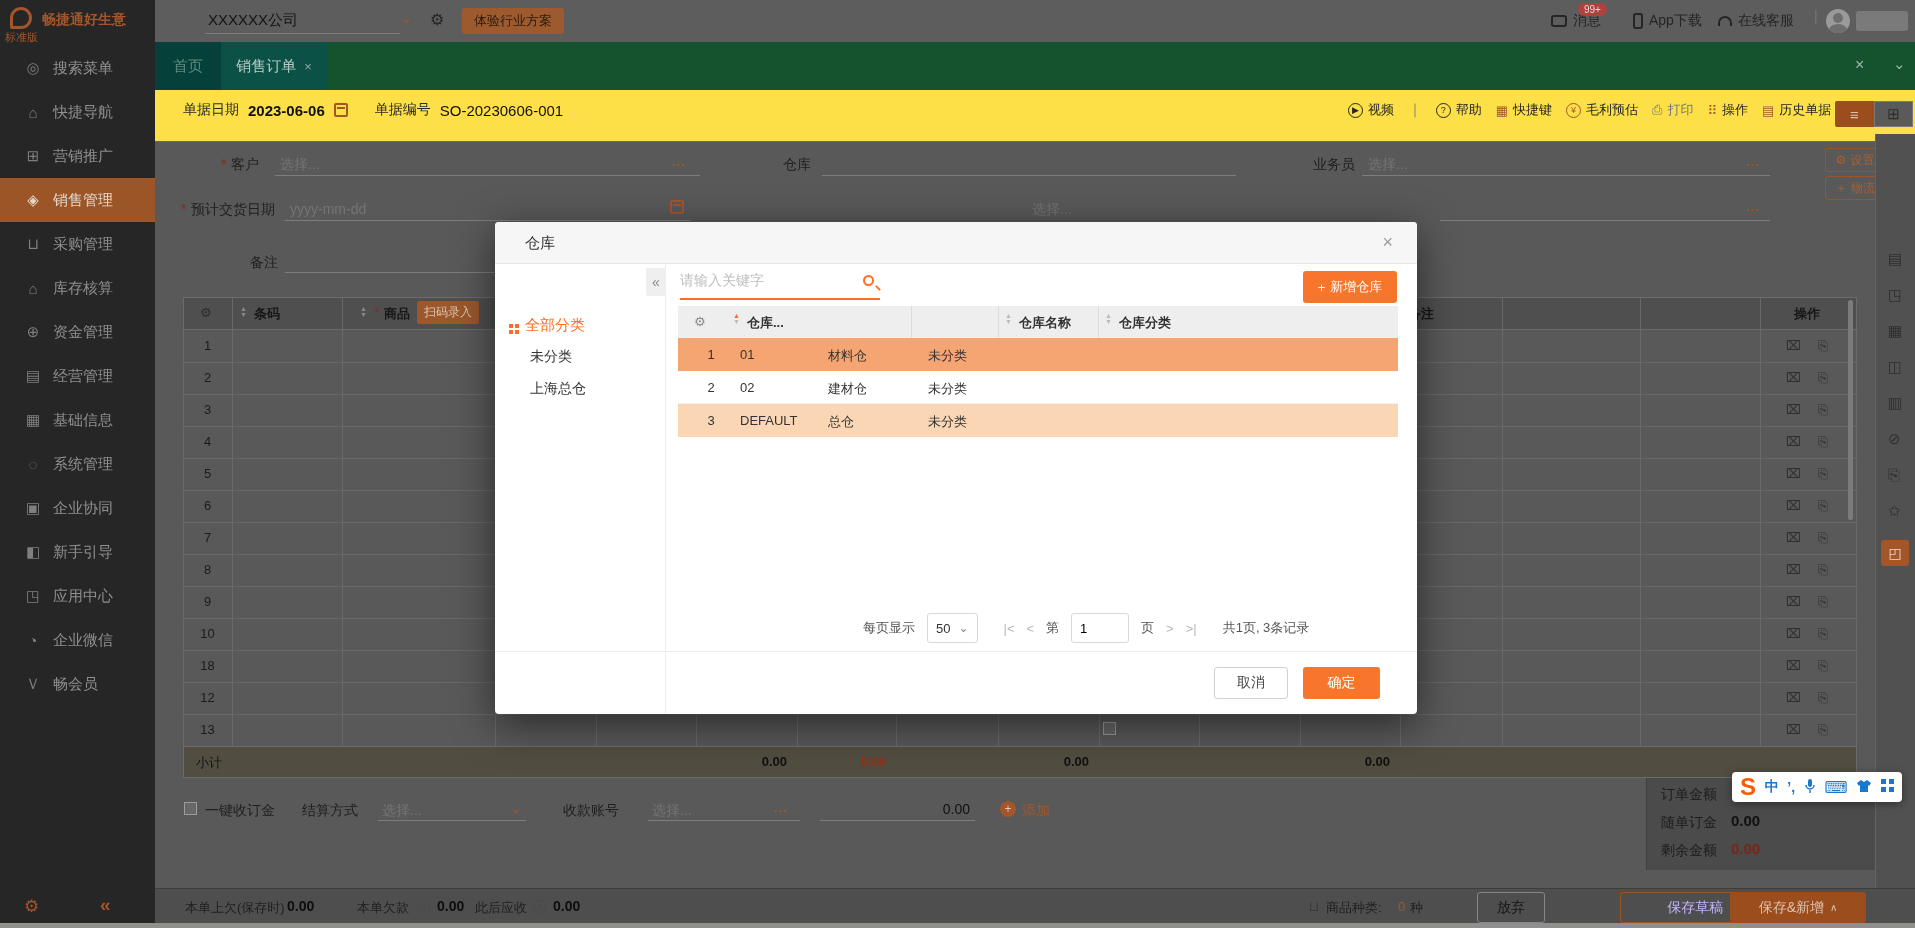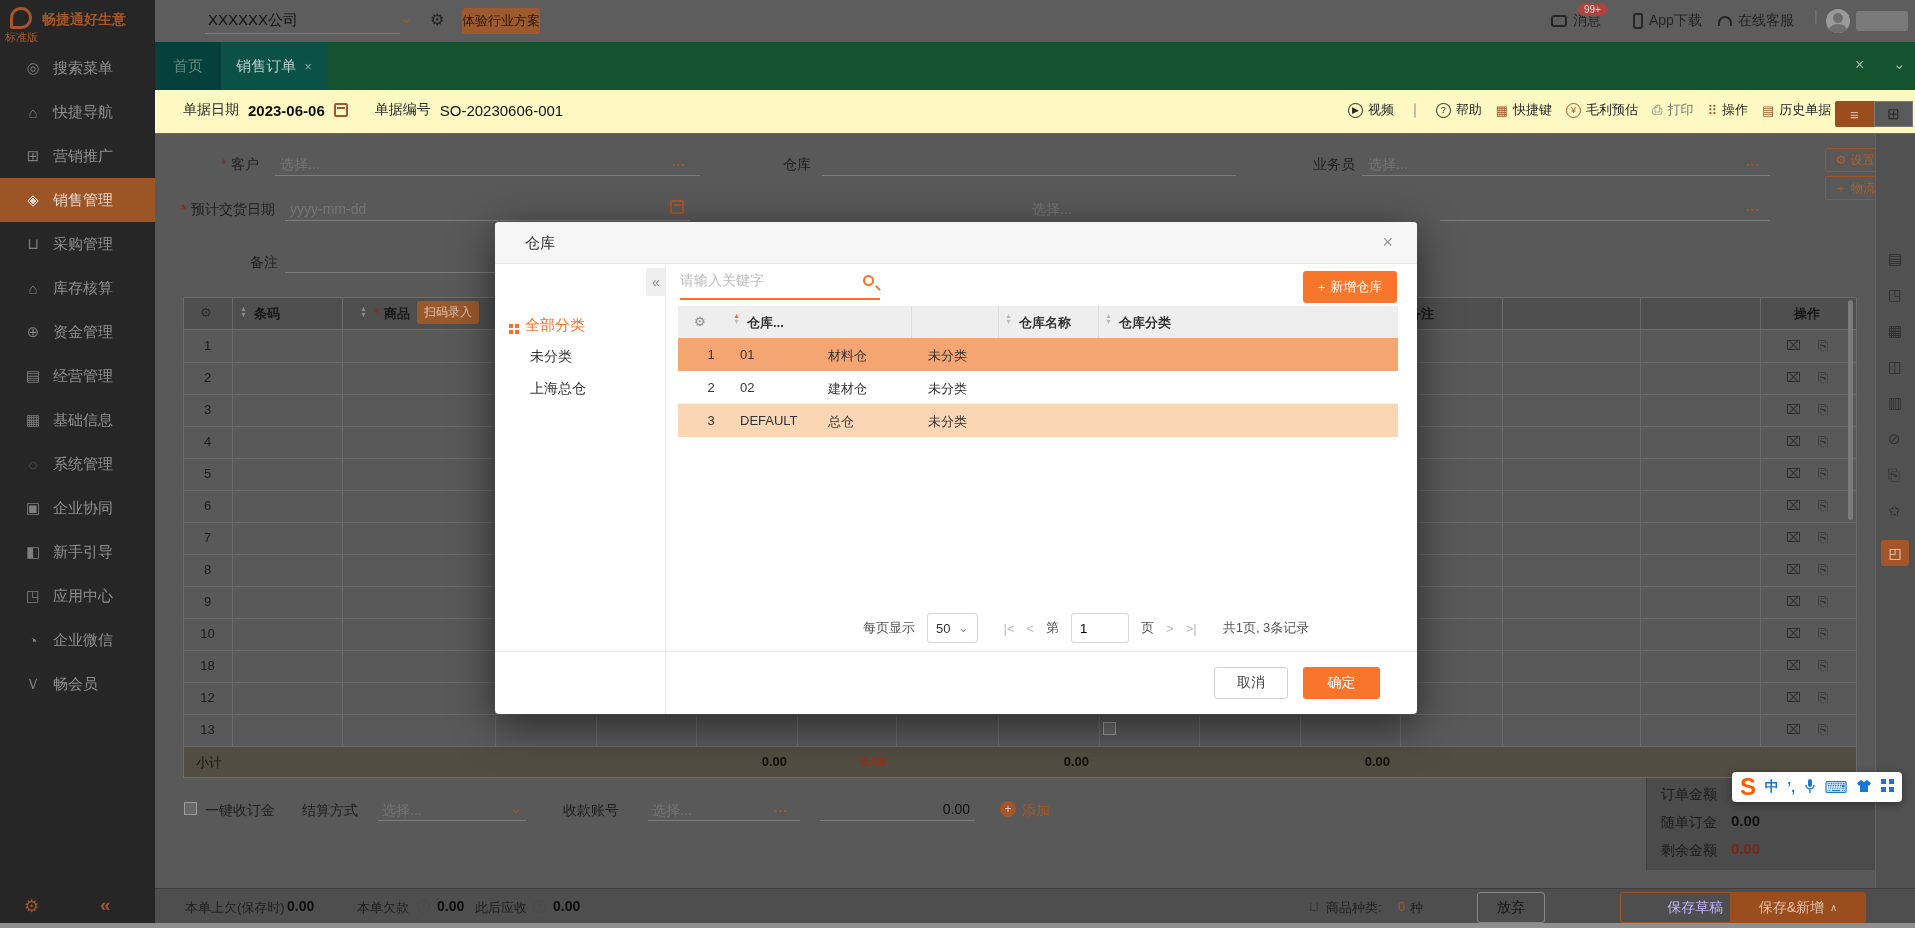--- a/index.html
+++ b/index.html
@@ -16,29 +16,29 @@
 .side-item{display:flex;align-items:center;height:44px;padding-left:24px;gap:11px;color:#8f8f8f;font-size:15px;cursor:pointer}
 .side-item .ic{width:18px;text-align:center;font-size:15px;color:#7f7f7f}
 .side-item.active{background:#9c5526;color:#e3d6cc}
 .side-item.active .ic{color:#e3d6cc}
 
 #topbar{position:absolute;left:155px;top:0;width:1760px;height:42px;background:#5d5d5d}
 .uline{position:absolute;height:0;border-bottom:1px solid #7d7d7d}
 .dots{color:#a4562a;font-weight:bold;letter-spacing:1px;font-size:13px}
 .badge{position:absolute;background:#b0413d;color:#ddd;font-size:10px;border-radius:8px;padding:1px 6px}
 .tb-ic{color:#252525}
-#trial-btn{position:absolute;left:307px;top:8px;height:26px;padding:0 0;background:#9c5a2e;border-radius:3px;color:#2d1b0e;font-size:13px;display:flex;align-items:center}
+#trial-btn{position:absolute;left:307px;top:8px;height:26px;padding:0 12px;background:#9c5a2e;border-radius:3px;color:#2d1b0e;font-size:13px;display:flex;align-items:center}
 .avatar{width:24px;height:24px;border-radius:50%;background:#9a9a9a;position:relative;overflow:hidden}
 .avatar:before{content:"";position:absolute;left:7px;top:4px;width:10px;height:10px;border-radius:50%;background:#6e6e6e}
 .avatar:after{content:"";position:absolute;left:3px;top:15px;width:18px;height:12px;border-radius:50%;background:#6e6e6e}
 
 #tabbar{position:absolute;left:155px;top:42px;width:1760px;height:48px;background:#14532d}
 .tab{position:absolute;top:0;height:48px;display:flex;align-items:center;justify-content:center;gap:8px;font-size:15px;cursor:pointer}
 
-#docbar{position:absolute;left:155px;top:90px;width:1760px;height:44px;background:#fef9c3;border-bottom:1px solid #686868}
+#docbar{position:absolute;left:155px;top:90px;width:1760px;height:52px;background:#fde047;border-bottom:1px solid #686868}
 .cal{display:inline-block;width:14px;height:14px;border:2px solid #a4562a;border-radius:2px;position:relative}
 .cal:before{content:"";position:absolute;top:2px;left:1px;right:1px;border-top:2px solid #a4562a}
 .act{display:flex;align-items:center;gap:5px;color:#262626;font-size:13px;cursor:pointer}
 .cir{display:inline-flex;width:15px;height:15px;border:1px solid currentColor;border-radius:50%;align-items:center;justify-content:center;font-size:9px;line-height:1}
 .oic{color:#a4562a}
 .toggle{position:absolute;top:11px;width:39px;height:26px;display:flex;align-items:center;justify-content:center;font-size:15px}
 
 .lbl{position:absolute;color:#1f1f1f;font-size:14px}
 .req{position:absolute;color:#8a2a20;font-size:14px}
 .ph{position:absolute;color:#747474;font-size:14px}

